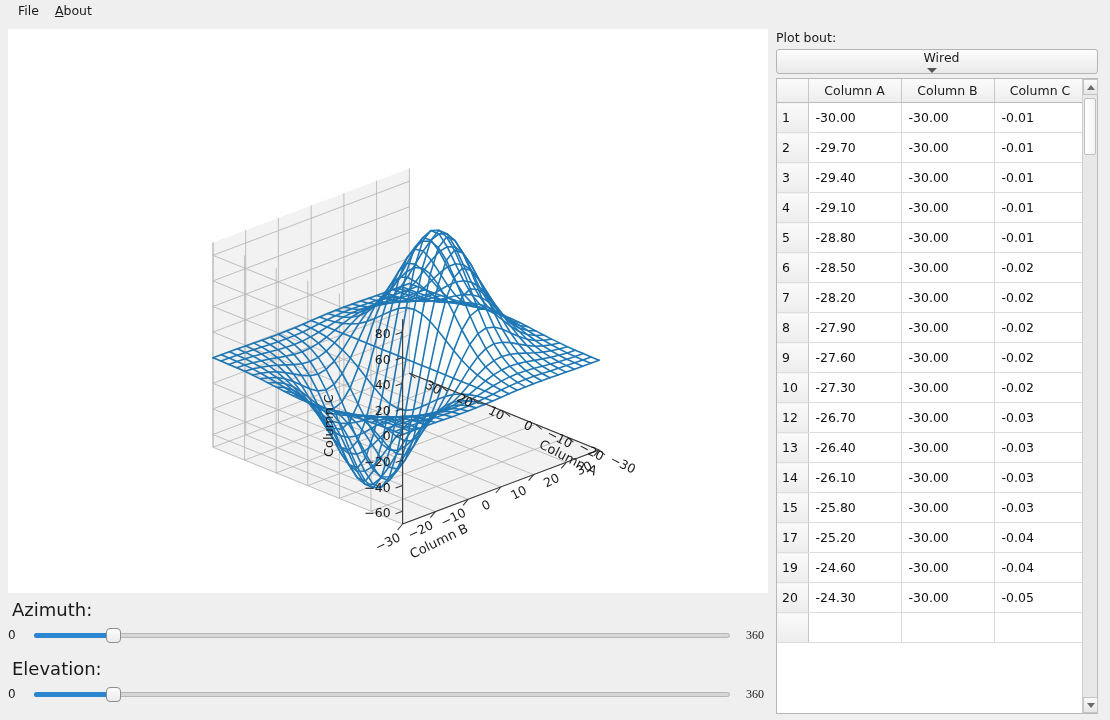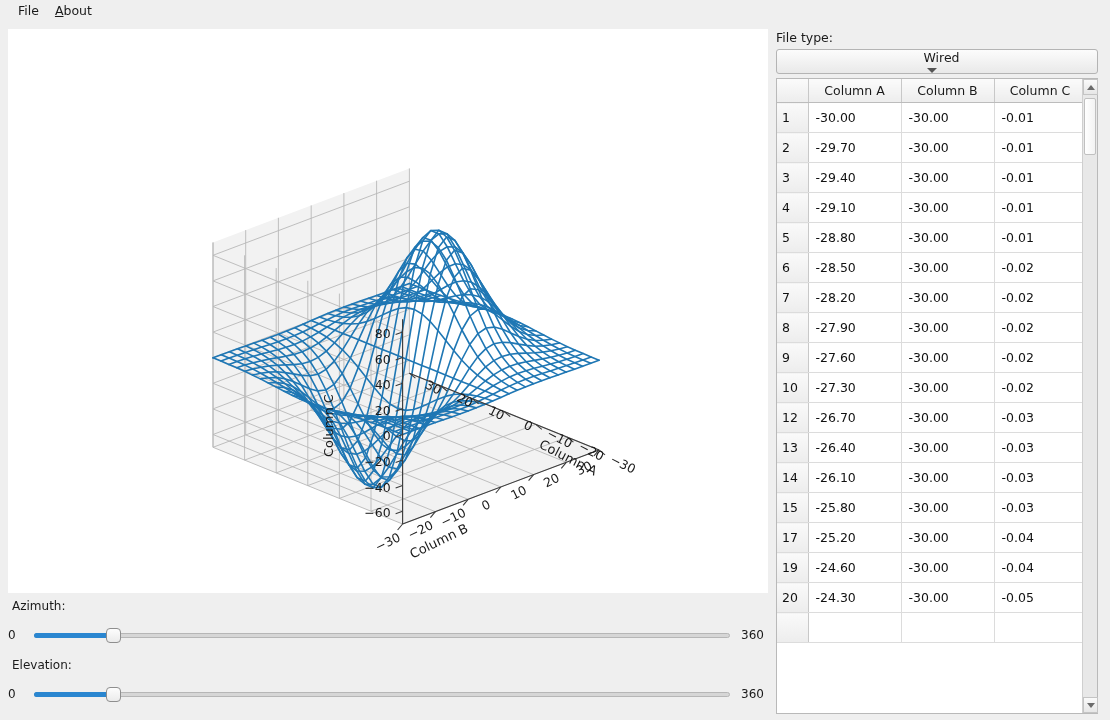--- a/index.html
+++ b/index.html
@@ -47,39 +47,39 @@
 
   #controls {
     position: absolute;
     left: 0; top: 595px;
     width: 770px; height: 125px;
     background: #efefef;
   }
   .slider-label {
     position: absolute;
     left: 12px;
-    font-size: 12px;
+    font-size: 18px;
     color: #1a1a1a;
   }
   .slider-row {
     position: absolute;
     left: 8px;
     width: 756px;
     height: 22px;
     display: flex;
     align-items: center;
   }
   .slider-min, .slider-max {
     font-size: 12px;
     color: #1a1a1a;
     width: 26px;
     flex: 0 0 auto;
   }
   .slider-min { text-align: left; }
-  .slider-max { text-align: right; margin-left: 8px; }
+  .slider-max { text-align: right; margin-left: 8px; font-family: Liberation Serif, serif; }
   .slider-track {
     position: relative;
     flex: 1 1 auto;
     height: 14px;
   }
   .slider-groove {
     position: absolute;
     left: 0; right: 0; top: 5px;
     height: 5px;
     border-radius: 3px;
@@ -430,21 +430,21 @@
       <div class="slider-track" id="el-track">
         <div class="slider-groove"></div>
         <div class="slider-fill" id="el-fill" style="width: 79px;"></div>
         <div class="slider-handle" id="el-handle" style="left: 72px;"></div>
       </div>
       <div class="slider-max">360</div>
     </div>
   </div>
 
   <div id="right-pane">
-    <div id="plottype-label">File type:</div>
+    <div id="plottype-label">Plot bout:</div>
 
     <div id="plottype-combo">
       <span id="plottype-value">Wired</span>
       <span class="combo-arrow"></span>
     </div>
 
     <div id="table-wrap">
       <div id="table-area">
         <table class="grid">
           <colgroup>

